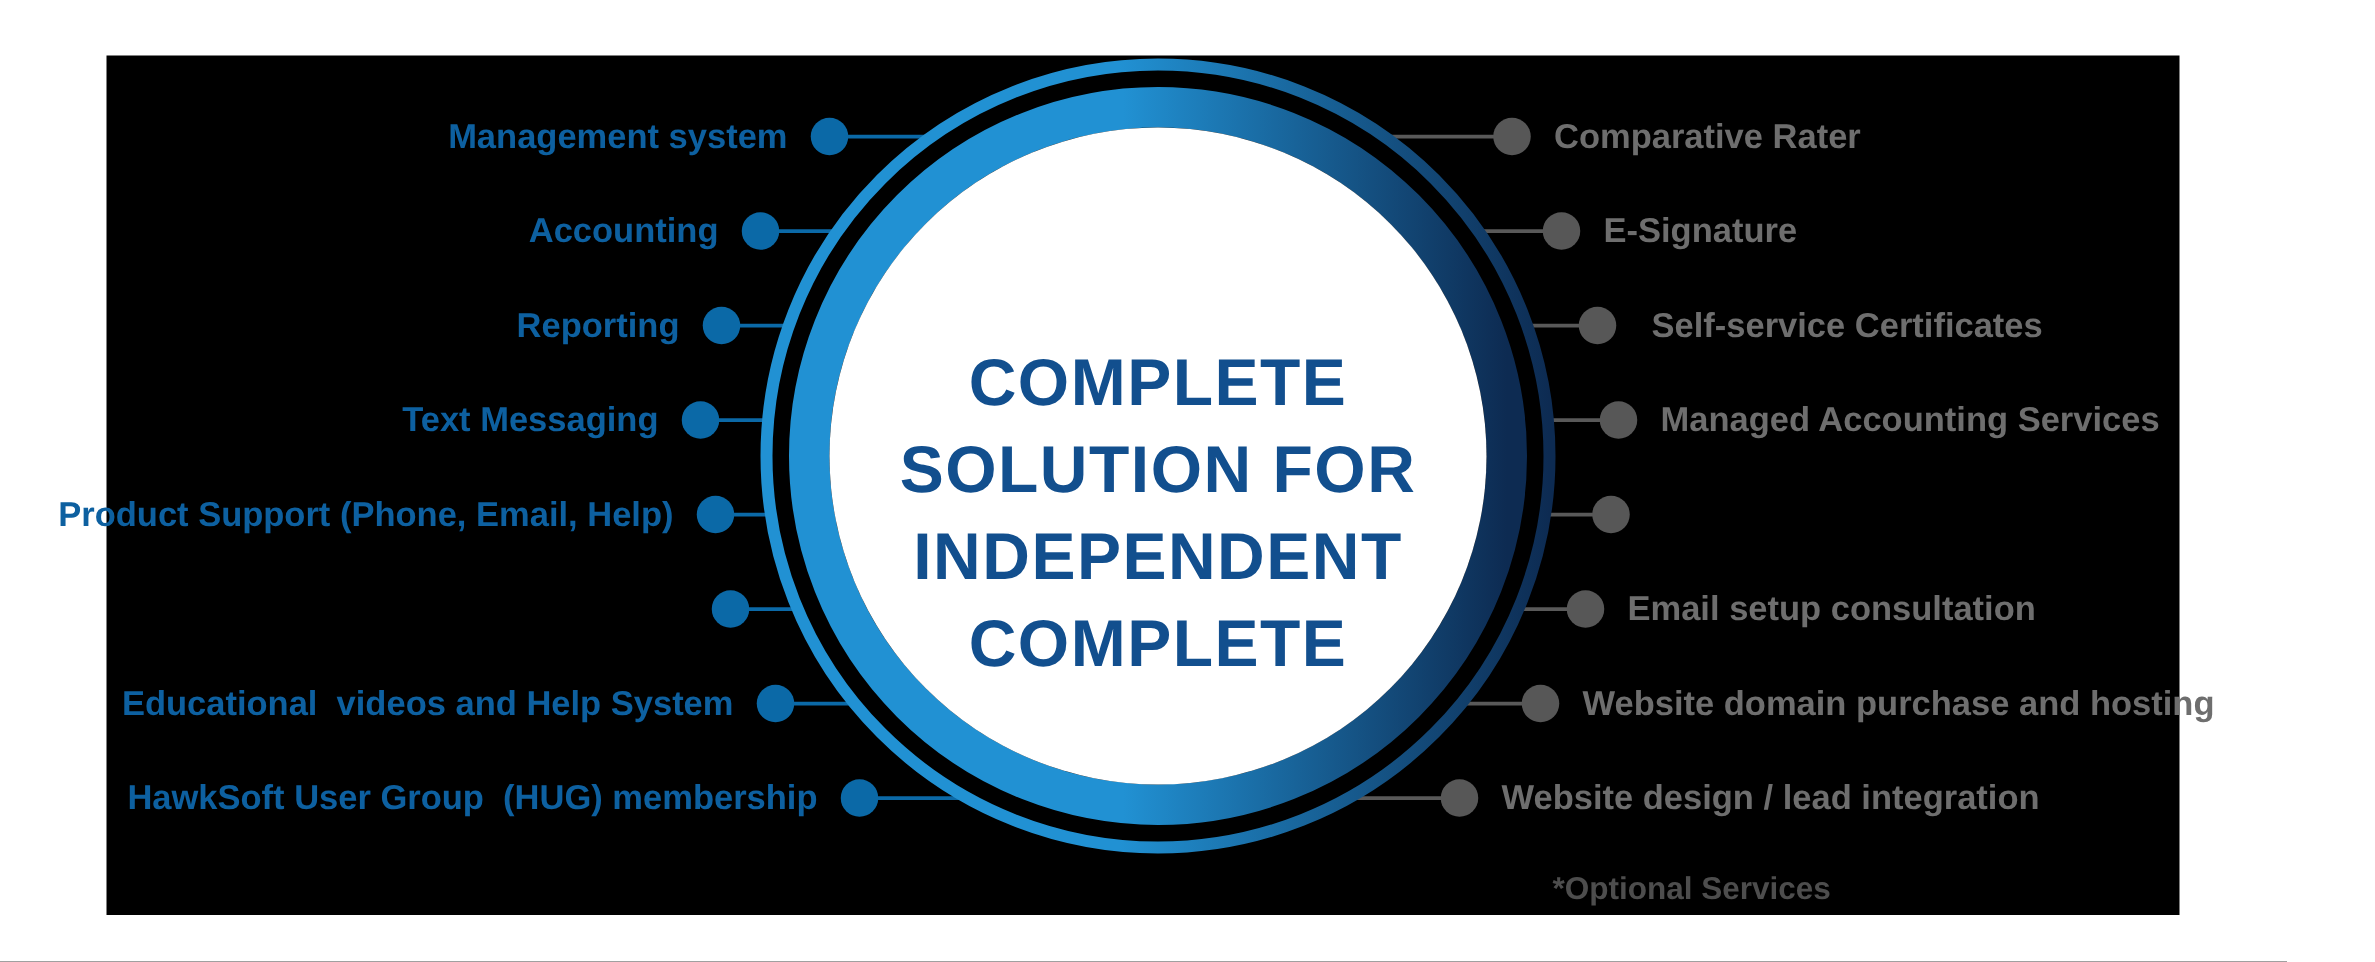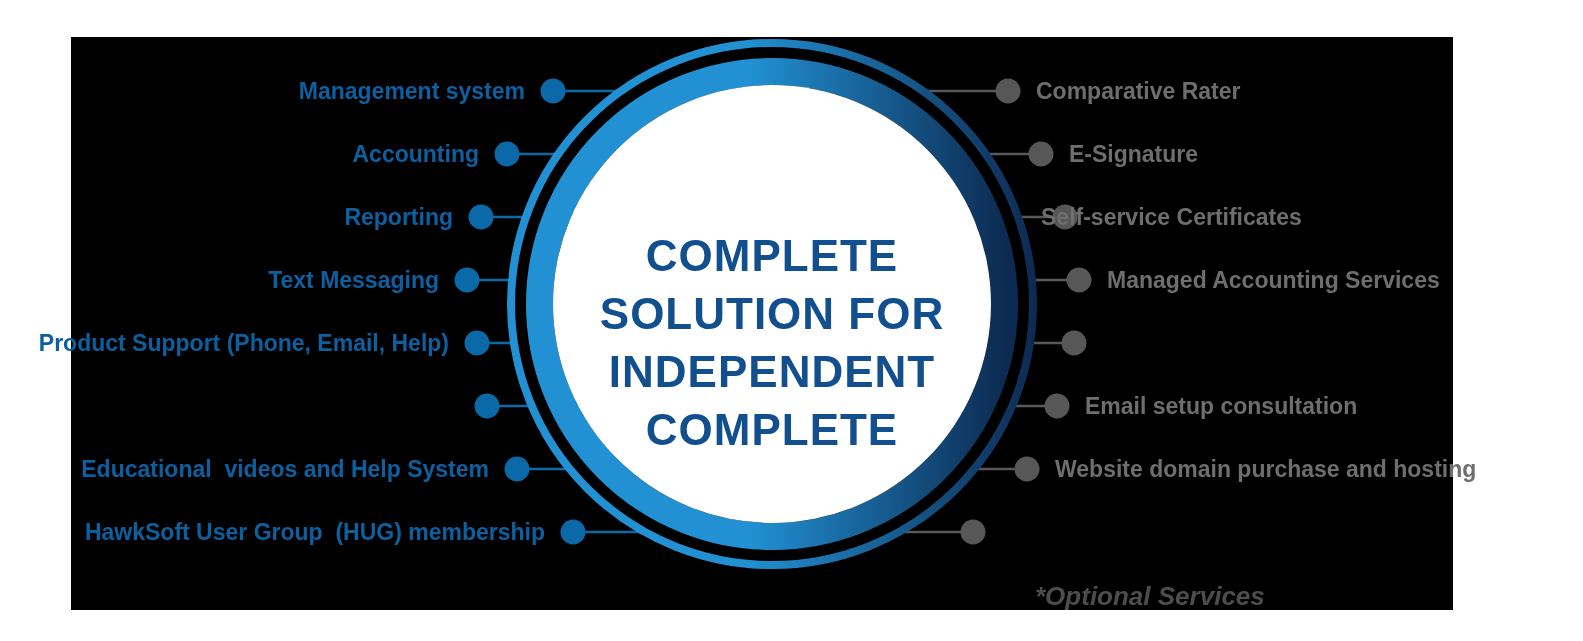--- a/index.html
+++ b/index.html
@@ -13,21 +13,21 @@
   body{background:var(--page_bg);font-family:"Liberation Sans",sans-serif;}
   .canvas{position:relative;width:1583px;height:641px;background:var(--page_bg);overflow:hidden;}
   .panel{position:absolute;left:71px;top:37px;width:1382px;height:573px;background:var(--background);}
   svg.diagram{position:absolute;left:0;top:0;width:1583px;height:641px;}
   .label{position:absolute;transform:translateY(-50%);white-space:pre;font-size:23px;font-weight:600;line-height:1;}
   .label.left{color:var(--left_text);text-align:right;}
   .label.right{color:var(--right_text);text-align:right;}
   .center-title{position:absolute;left:552px;top:186px;width:440px;text-align:center;
     color:var(--center_text);font-weight:700;font-size:44px;line-height:58px;letter-spacing:1px;margin-top:41px;}
   .footnote{position:absolute;left:1035px;top:581px;color:var(--footnote);
-    font-style:italic;font-size:26px;font-weight:600;}
+    font-size:21px;font-weight:600;}
 </style>
 </head>
 <body>
 
 <div class="canvas">
   <div class="panel"></div>
 
   <svg class="diagram" viewBox="0 0 1583 641">
     <defs>
       <linearGradient id="ringGrad" x1="0%" y1="50%" x2="100%" y2="50%">
@@ -98,19 +98,20 @@
   <div class="label left" style="top:91px;right:1058px">Management system</div>
   <div class="label left" style="top:154px;right:1104px">Accounting</div>
   <div class="label left" style="top:217px;right:1130px">Reporting</div>
   <div class="label left" style="top:280px;right:1144px">Text Messaging</div>
   <div class="label left" style="top:343px;right:1134px">Product Support (Phone, Email, Help)</div>
   <div class="label left" style="top:469px;right:1094px">Educational  videos and Help System</div>
   <div class="label left" style="top:532px;right:1038px">HawkSoft User Group  (HUG) membership</div>
 
   <div class="label right" style="top:91px;left:1036px">Comparative Rater</div>
   <div class="label right" style="top:154px;left:1069px">E-Signature</div>
-  <div class="label right" style="top:217px;left:1041px">Self-service Certificates</div>
+  <div class="label right" style="top:217px;left:1101px">Self-service Certificates</div>
   <div class="label right" style="top:280px;left:1107px">Managed Accounting Services</div>
   <div class="label right" style="top:406px;left:1085px">Email setup consultation</div>
   <div class="label right" style="top:469px;left:1055px">Website domain purchase and hosting</div>
+  <div class="label right" style="top:532px;left:1001px">Website design / lead integration</div>
 
   <div class="footnote">*Optional Services</div>
 </div>
 
 </body></html>

